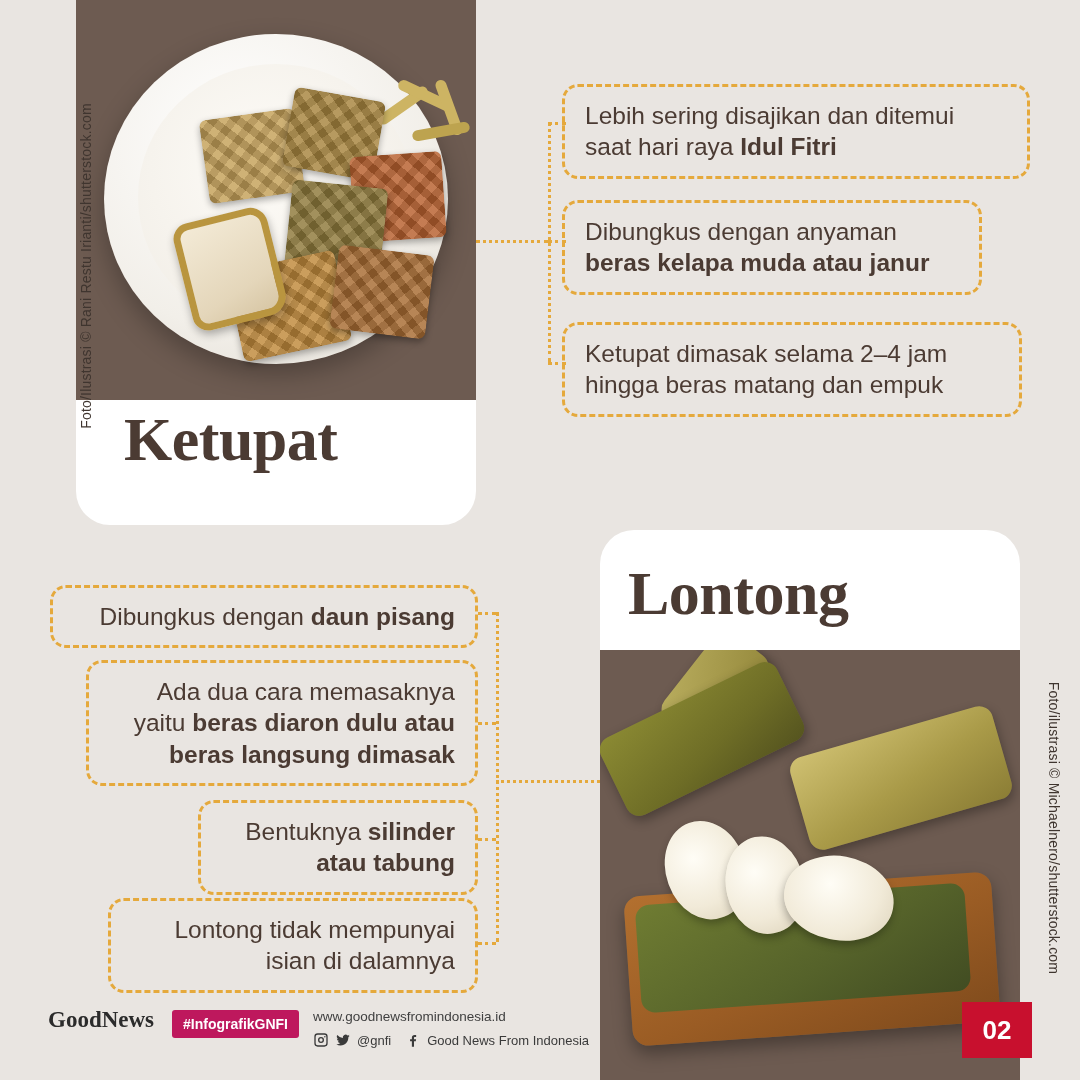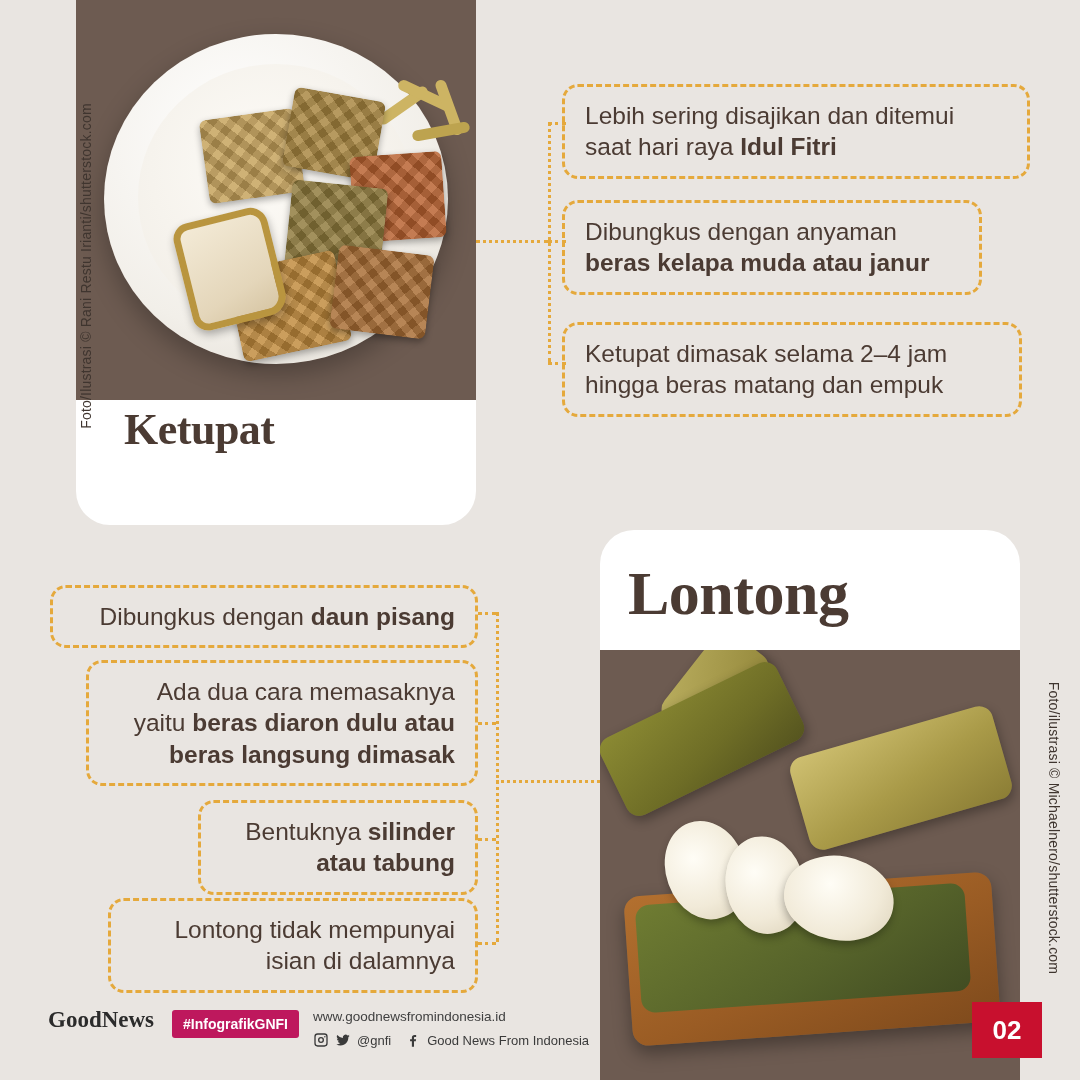--- a/index.html
+++ b/index.html
@@ -39,21 +39,21 @@
   #ketupat-card {
     left: 76px; top: 0px; width: 400px; height: 525px;
     border-top-left-radius: 0; border-top-right-radius: 0;
   }
   #ketupat-photo {
     height: 400px;
     background: #6d5b51;
   }
   #ketupat-title {
     left: 124px; top: 404px;
-    font-size: 44px;
+    font-size: 62px;
   }
 
   
   #lontong-card {
     left: 600px; top: 530px; width: 420px; height: 550px;
     border-bottom-left-radius: 0; border-bottom-right-radius: 0;
   }
   #lontong-photo {
     top: 120px; bottom: 0; height: 430px;
     background: #6d5b51;
@@ -229,21 +229,21 @@
     position: absolute; left: 313px; top: 40px;
     display: flex; align-items: center; gap: 6px;
     font-size: 13px; color: #3a3a3a;
   }
   .sicon {
     width: 16px; height: 16px; display: inline-block;
     color: #3a3a3a;
   }
   .sicon svg { width: 16px; height: 16px; display: block; fill: #3a3a3a; }
   #page-badge {
-    position: absolute; right: 38px; bottom: 22px;
+    position: absolute; right: 48px; bottom: 22px;
     width: 70px; height: 56px;
     background: #c8102e; color: #fff;
     display: flex; align-items: center; justify-content: center;
     font-size: 26px; font-weight: 700;
     font-family: "Liberation Sans", sans-serif;
   }
 </style>
 </head>
 <body>
 

